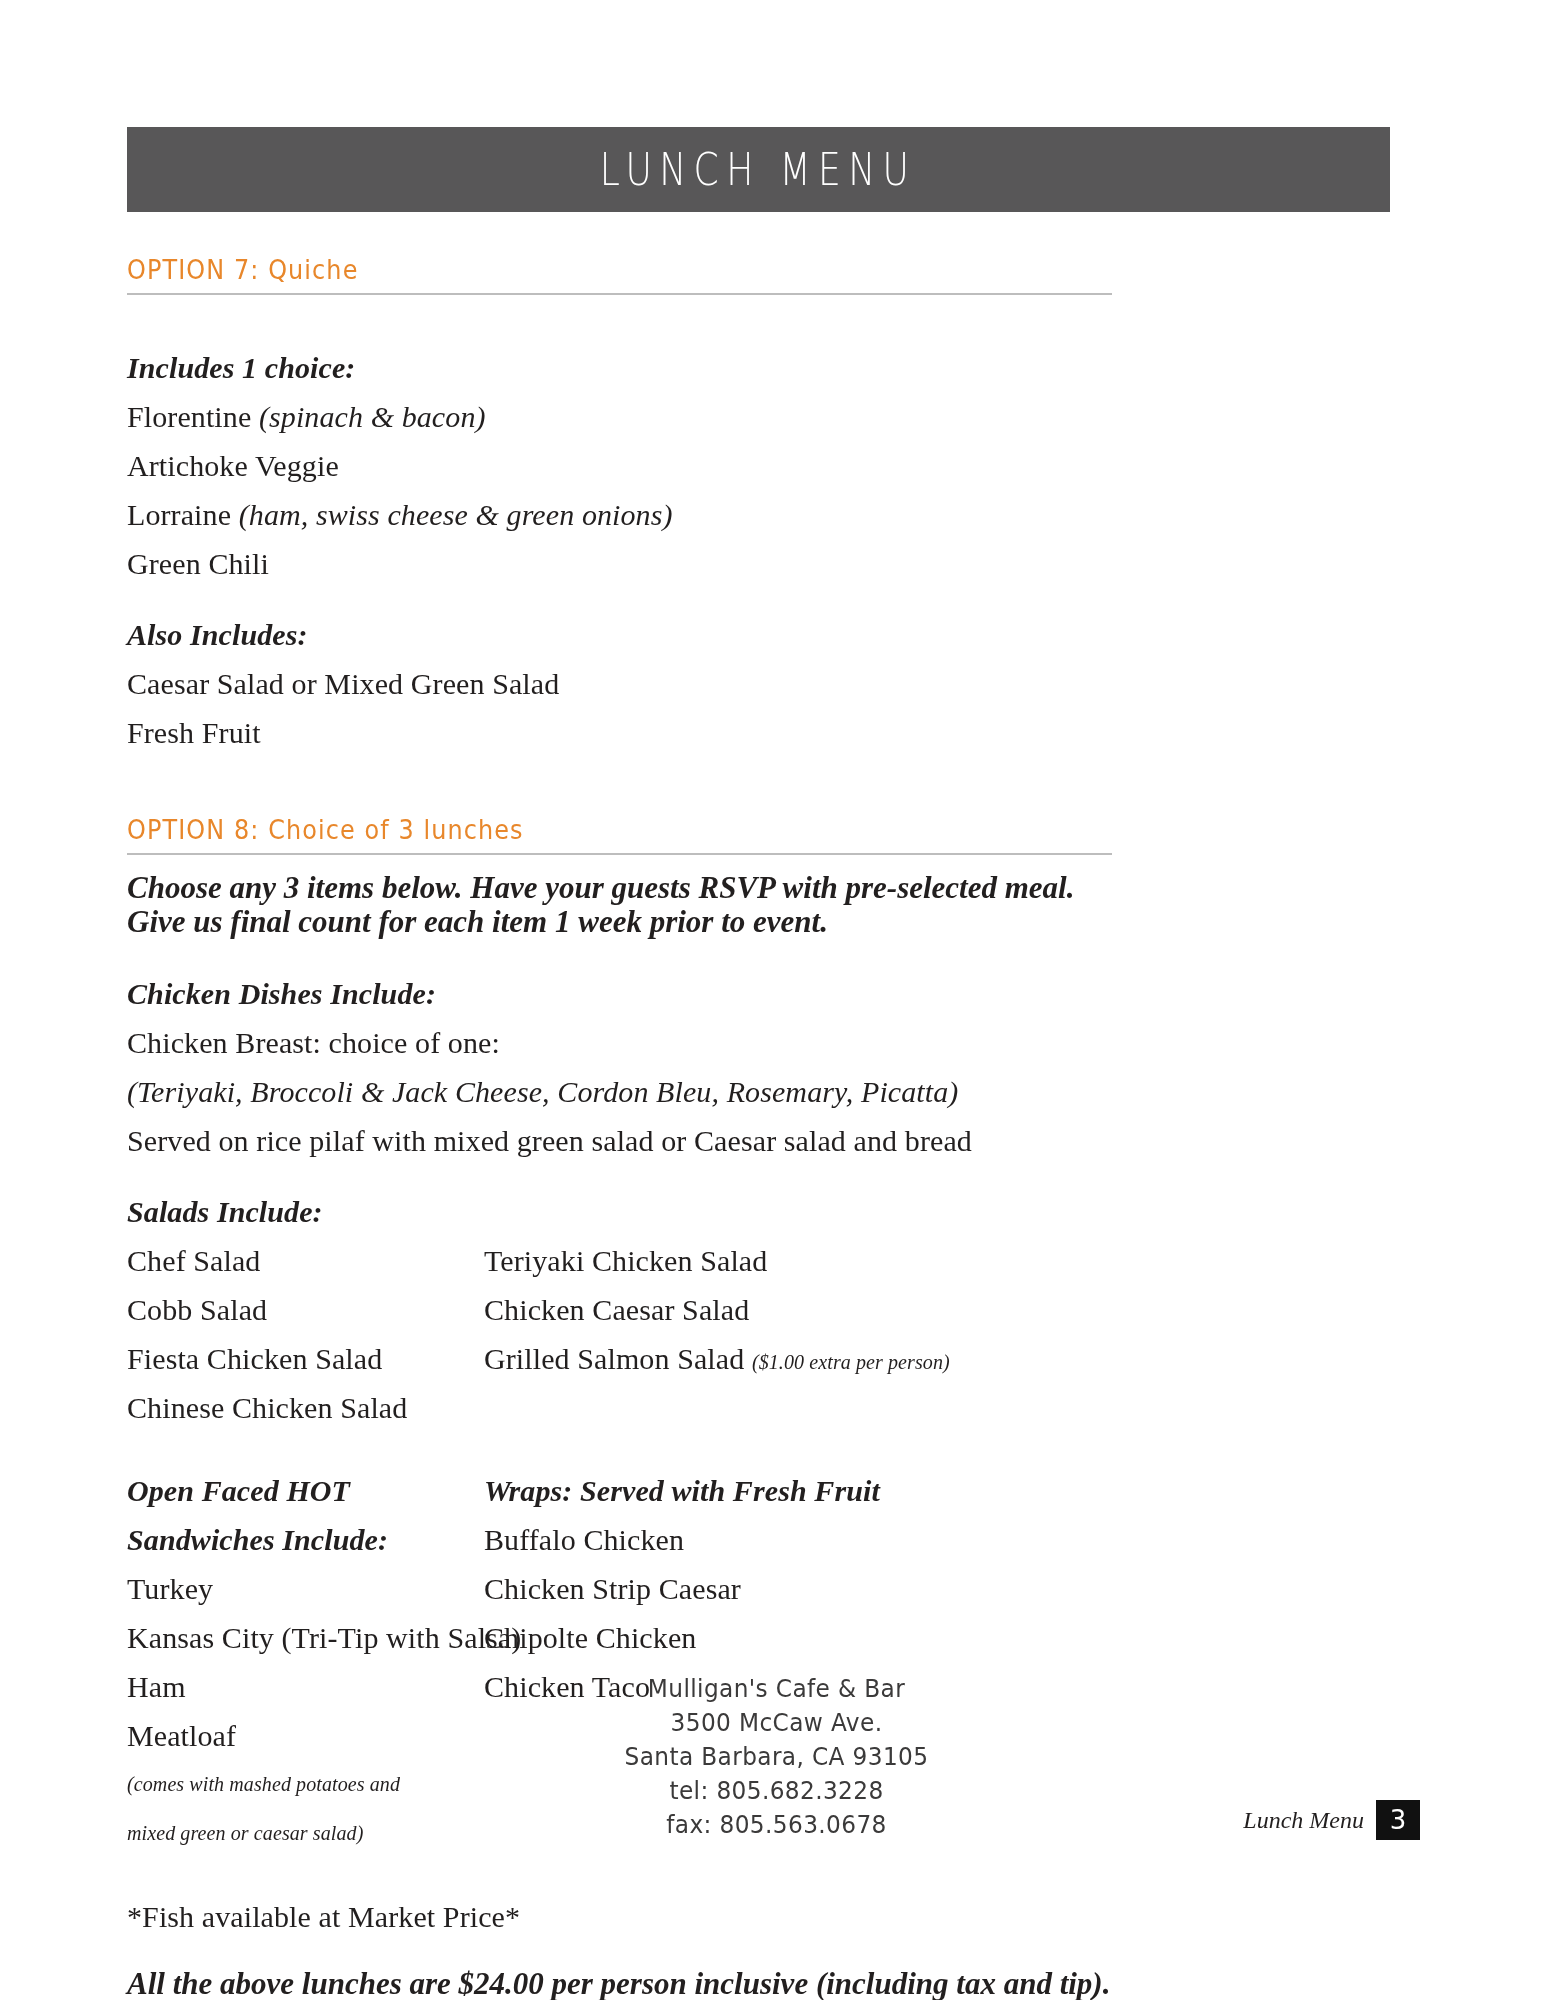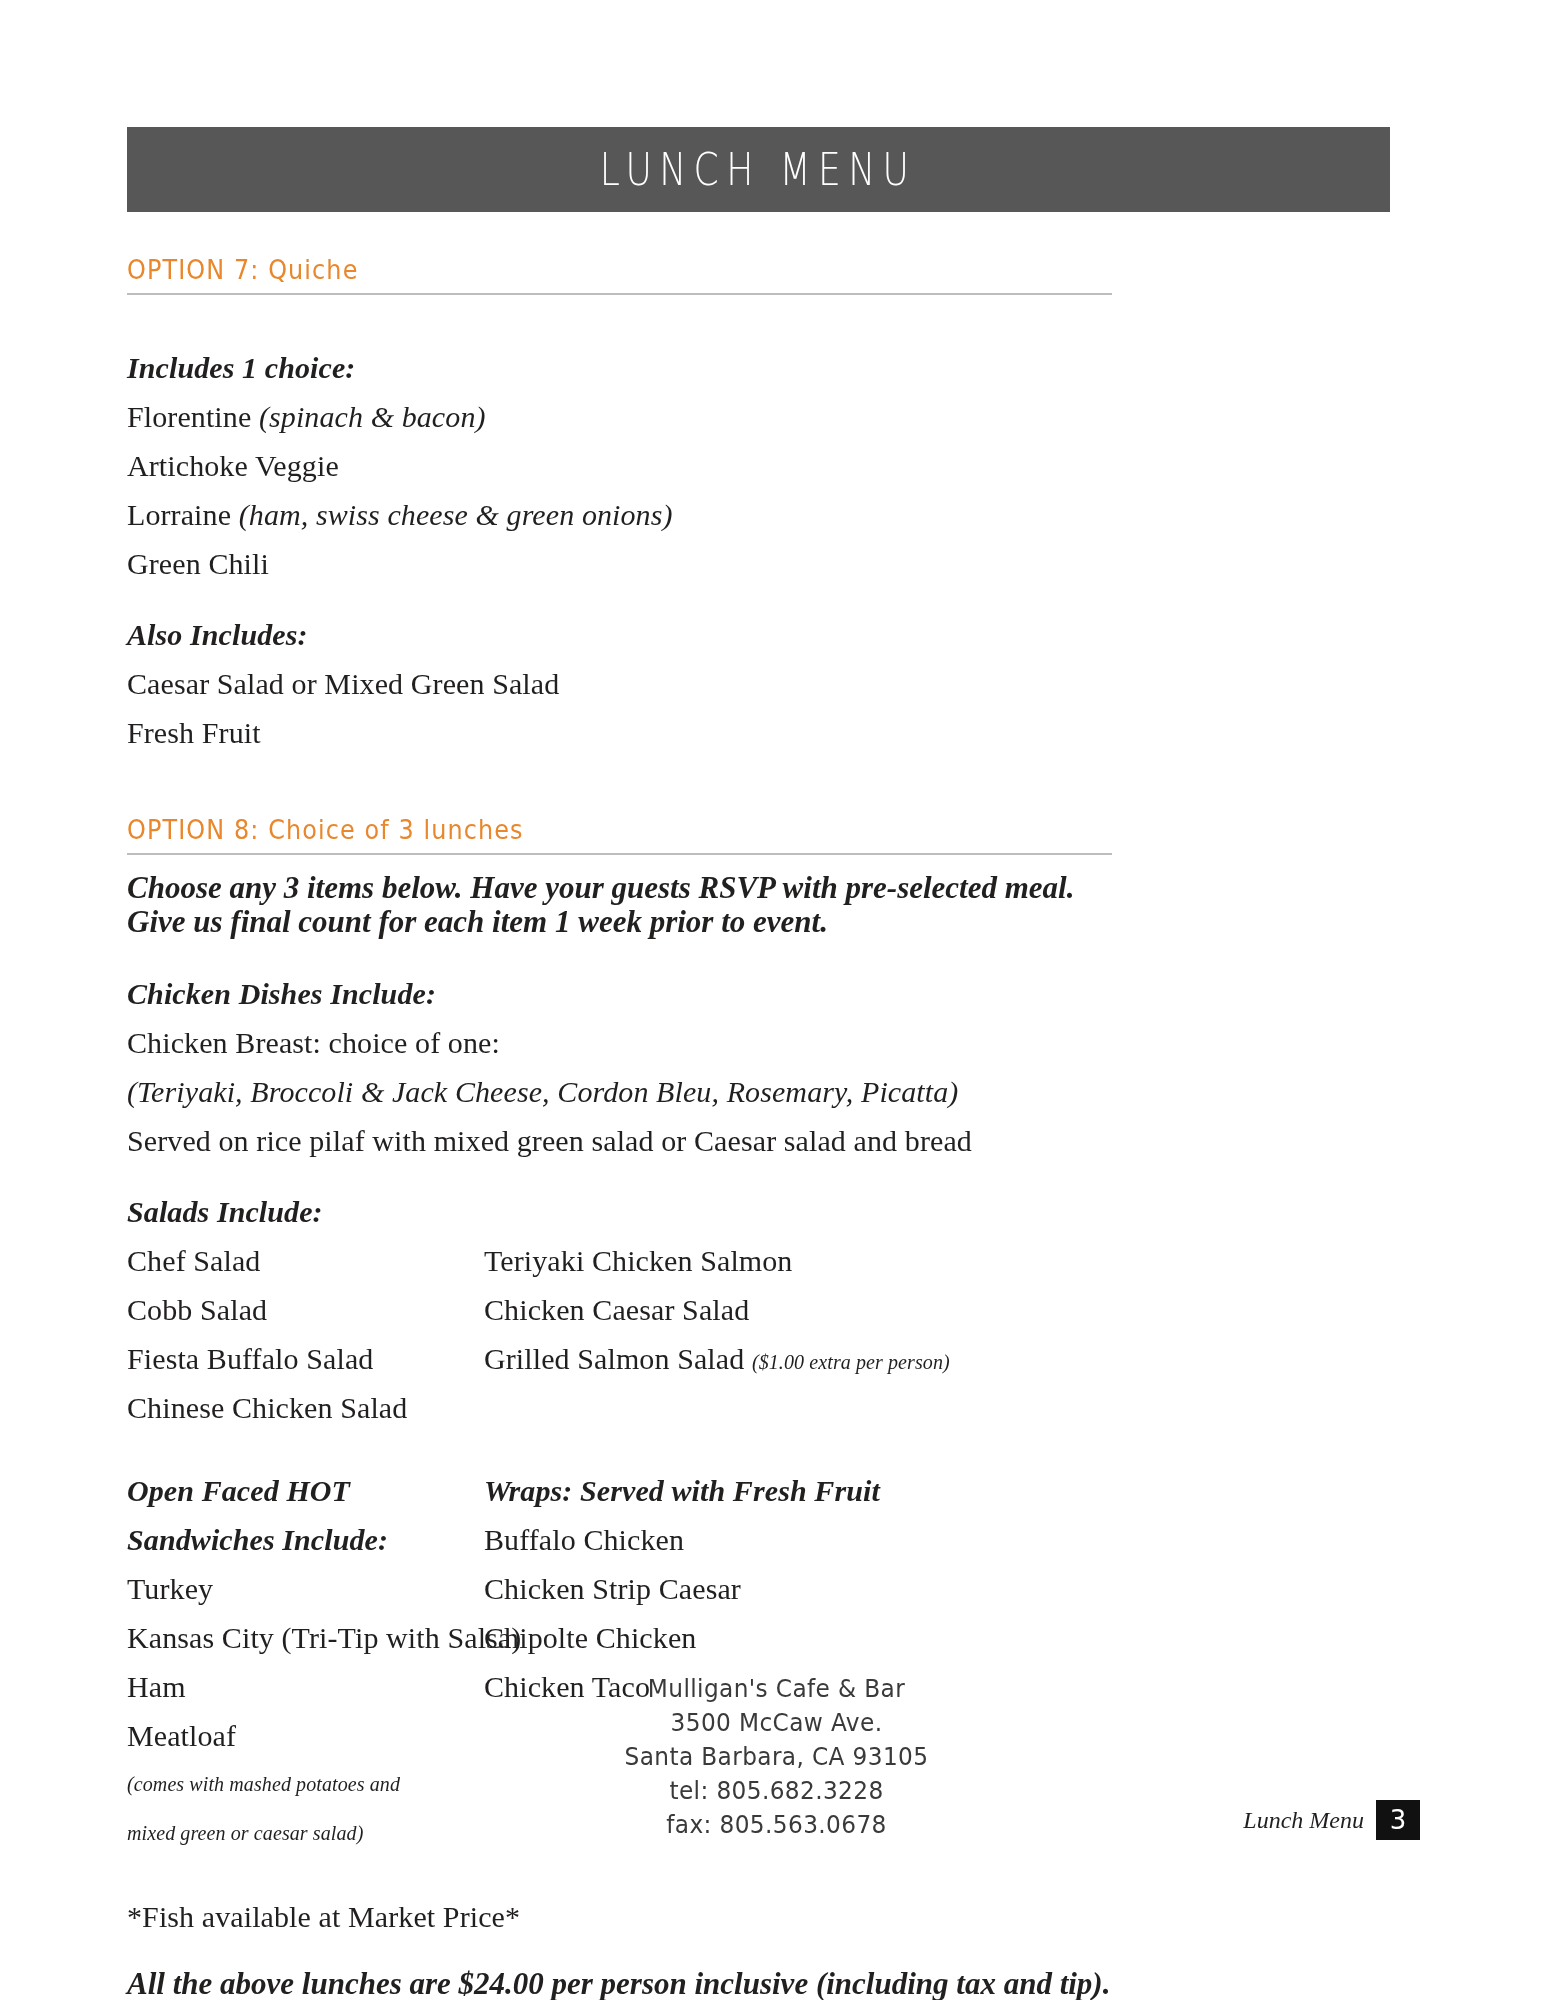--- a/index.html
+++ b/index.html
@@ -214,26 +214,26 @@
     <div class="line it">(Teriyaki, Broccoli &amp; Jack Cheese, Cordon Bleu, Rosemary, Picatta)</div>
     <div class="line">Served on rice pilaf with mixed green salad or Caesar salad and bread</div>
 
     <div class="gap-sm"></div>
 
     <div class="line bi">Salads Include:</div>
     <div class="cols">
       <div class="col-a">
         <div class="line">Chef Salad</div>
         <div class="line">Cobb Salad</div>
-        <div class="line">Fiesta Buffalo Salad</div>
+        <div class="line">Fiesta Chicken Salad</div>
         <div class="line">Chinese Chicken Salad</div>
       </div>
       <div class="col-b">
         <div class="line">
-          <span>Teriyaki Chicken Salmon</span>
+          <span>Teriyaki Chicken Salad</span>
         </div>
         <div class="line">
           <span>Chicken Caesar Salad</span>
         </div>
         <div class="line">
           <span>Grilled Salmon Salad</span>
           <span class="small-it">($1.00 extra per person)</span>
         </div>
       </div>
     </div>

